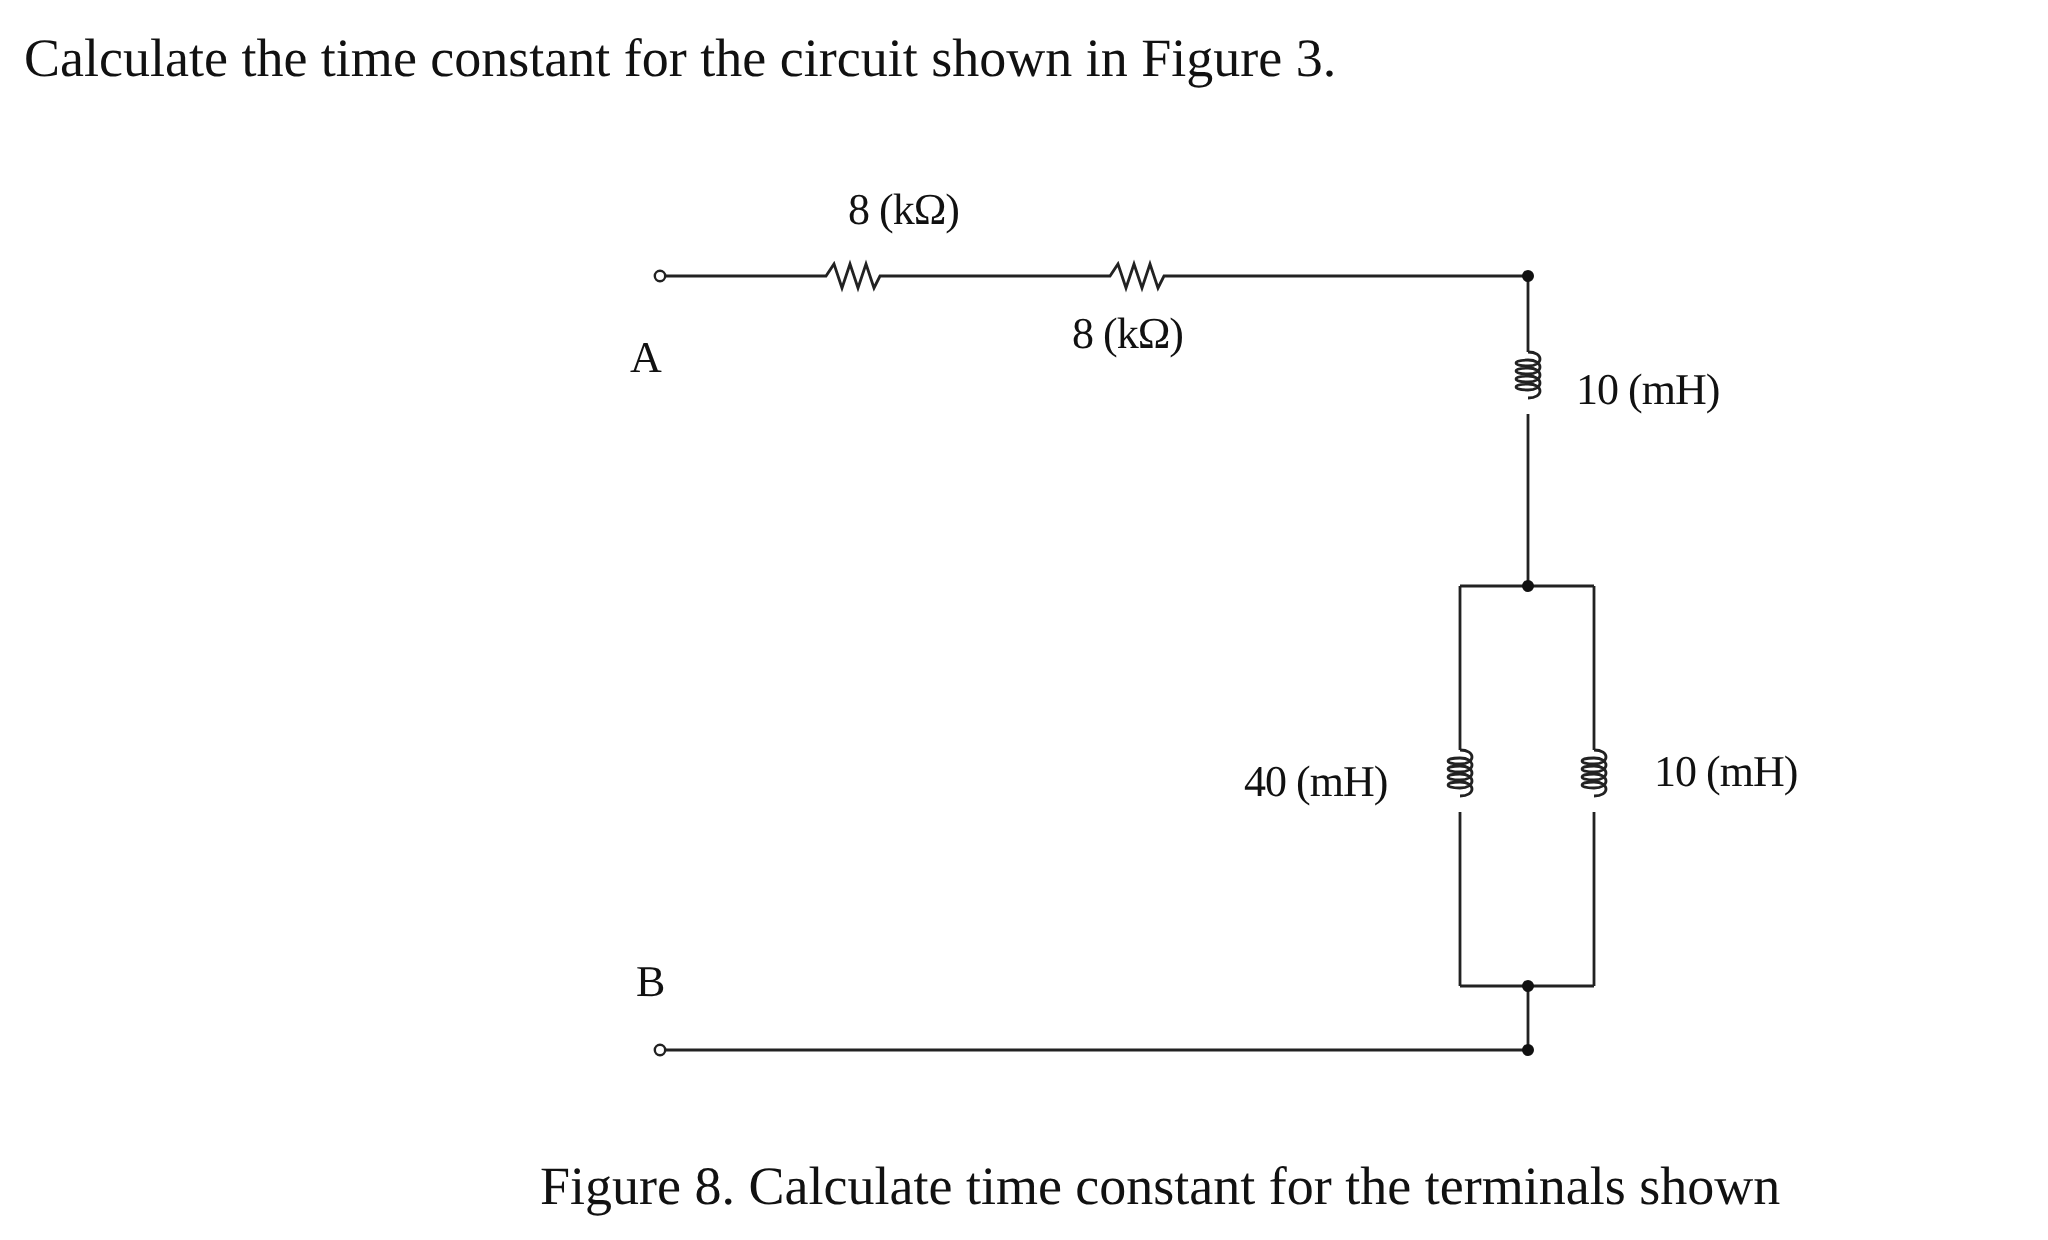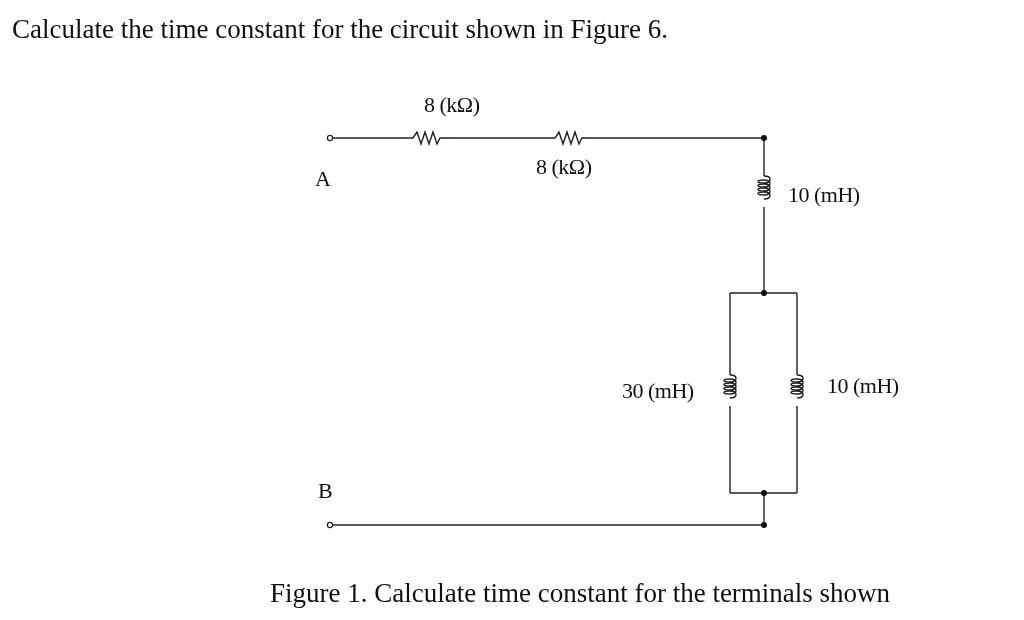--- a/index.html
+++ b/index.html
@@ -5,21 +5,21 @@
   html, body { margin: 0; padding: 0; background: #ffffff; }
   body { width: 1024px; height: 620px; position: relative; overflow: hidden; font-family: "Liberation Serif", "DejaVu Serif", serif; color: #111; }
   .question { position: absolute; left: 12px; top: 14px; font-size: 27px; white-space: nowrap; }
   .lbl { position: absolute; font-size: 22px; white-space: nowrap; letter-spacing: -0.5px; text-align: center; }
   .caption { position: absolute; left: 270px; top: 578px; font-size: 27px; white-space: nowrap; }
   svg { position: absolute; left: 0; top: 0; }
 </style>
 </head>
 <body>
 
-<div class="question">Calculate the time constant for the circuit shown in Figure 6.</div>
+<div class="question">Calculate the time constant for the circuit shown in Figure 3.</div>
 
 <svg width="1024" height="620">
   <g stroke="#222" stroke-width="1.4" fill="none">
 
     <line x1="333" y1="138" x2="400" y2="138"></line>
     <polyline points="400,138 413,138 417,132 421,144 425,132 429,144 433,132 437,144 440,138 456,138"></polyline>
     <line x1="456" y1="138" x2="547" y2="138"></line>
     <polyline points="547,138 555,138 559,132 563,144 567,132 571,144 575,132 579,144 582,138 595,138"></polyline>
     <line x1="595" y1="138" x2="764" y2="138"></line>
 
@@ -47,16 +47,16 @@
   <circle cx="764" cy="293" r="3" fill="#111"></circle>
   <circle cx="764" cy="493" r="3" fill="#111"></circle>
   <circle cx="764" cy="525" r="3" fill="#111"></circle>
 </svg>
 
 <div class="lbl" style="left:424px;top:92px;">8 (kΩ)</div>
 <div class="lbl" style="left:536px;top:154px;">8 (kΩ)</div>
 <div class="lbl" style="left:315px;top:166px;">A</div>
 <div class="lbl" style="left:318px;top:478px;">B</div>
 <div class="lbl" style="left:788px;top:182px;">10 (mH)</div>
-<div class="lbl" style="left:622px;top:378px;">30 (mH)</div>
+<div class="lbl" style="left:622px;top:378px;">40 (mH)</div>
 <div class="lbl" style="left:827px;top:373px;">10 (mH)</div>
 
-<div class="caption">Figure 1.  Calculate time constant for the terminals shown</div>
+<div class="caption">Figure 8.  Calculate time constant for the terminals shown</div>
 
 </body></html>

